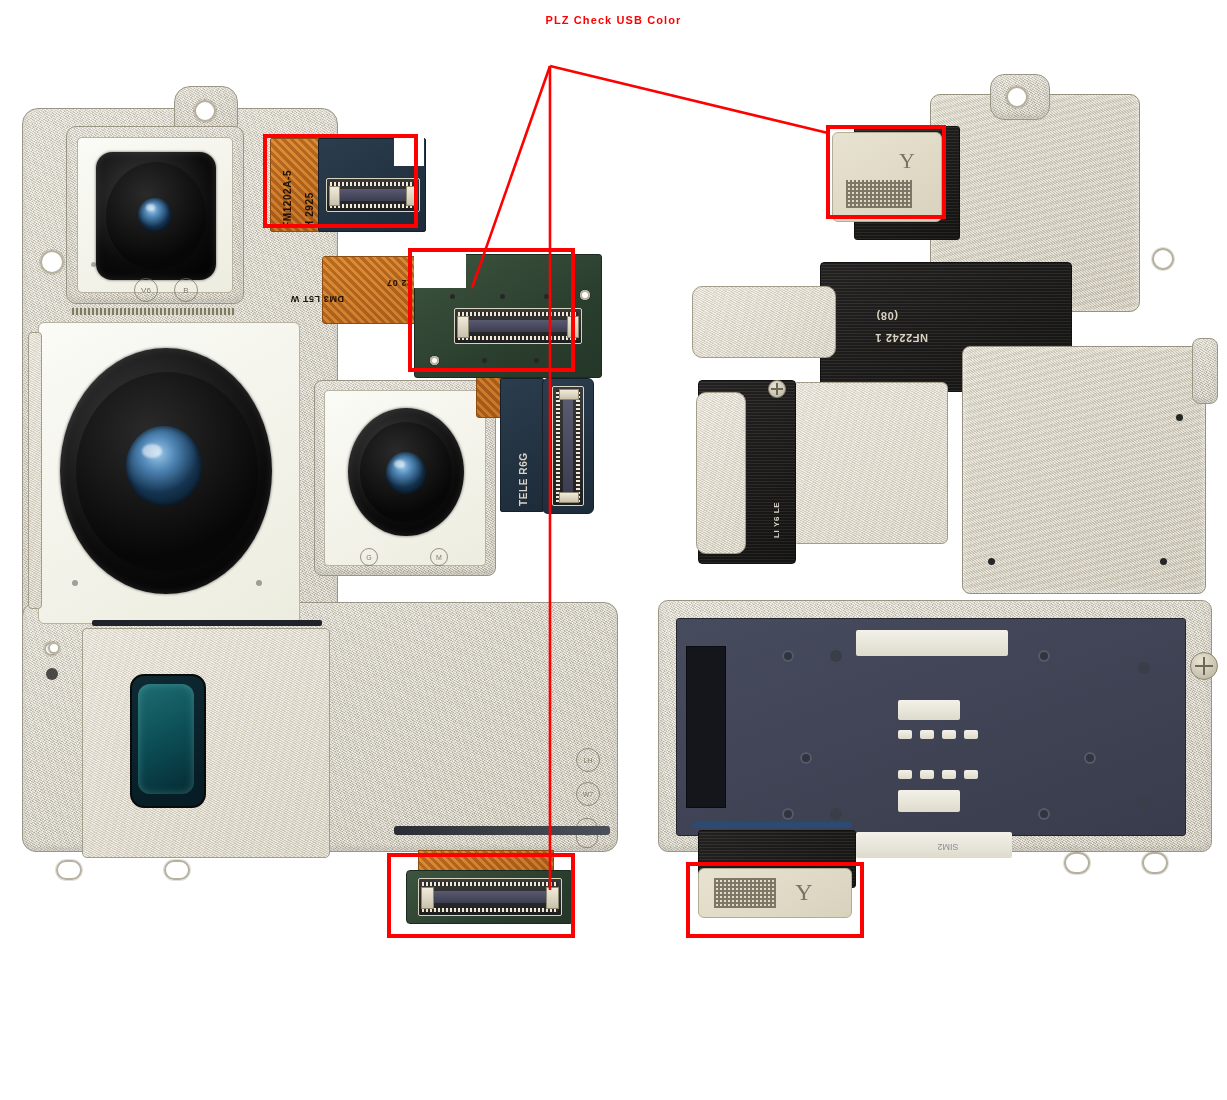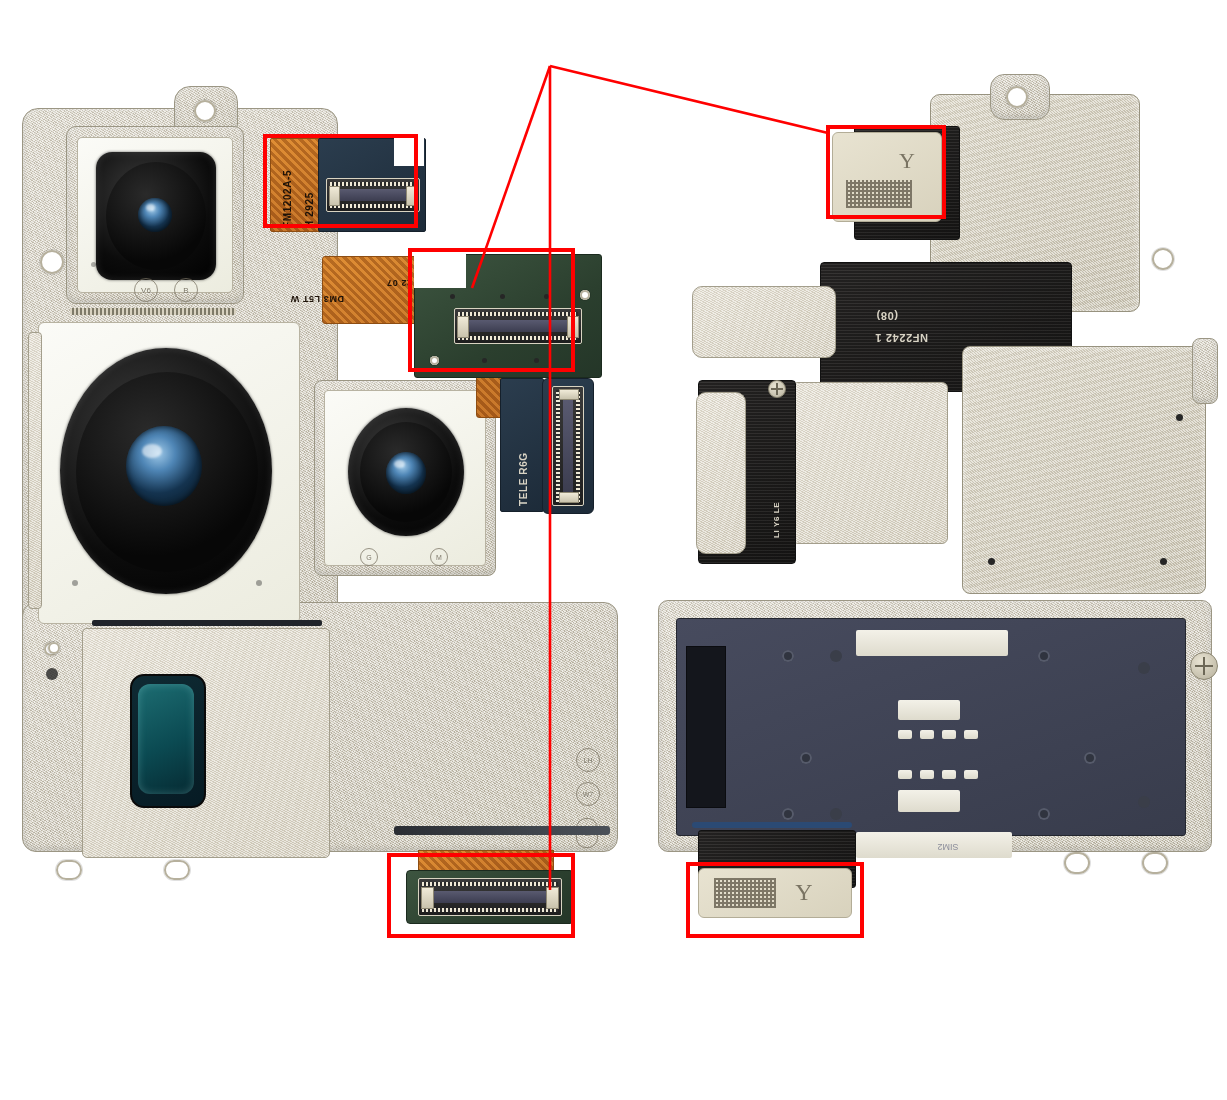--- a/index.html
+++ b/index.html
@@ -117,20 +117,21 @@
     background-color:transparent;opacity:.85;}
 
   .simpad{background:linear-gradient(180deg,#f3f1e8,#dedbcd);border-radius:2px;}
   .simtray{background:linear-gradient(160deg,#474b5e,#383c4c);border:1px solid #23262f;border-radius:3px;}
 </style>
 </head>
 <body>
 
 <div class="stage">
 
+  <div class="title">PLZ Check USB Color</div>
 
   <div style="position:absolute;left:14px;top:82px;width:610px;height:820px;">
 
     <div class="metal" style="position:absolute;left:8px;top:26px;width:314px;height:742px;border-radius:16px;"></div>
     <div class="metal" style="position:absolute;left:8px;top:520px;width:594px;height:248px;border-radius:14px;"></div>
 
     <div class="metal" style="position:absolute;left:160px;top:4px;width:62px;height:52px;border-radius:16px;"></div>
     <div class="hole" style="position:absolute;left:180px;top:18px;width:22px;height:22px;"></div>
 
     <div style="position:absolute;left:52px;top:44px;width:178px;height:178px;">

